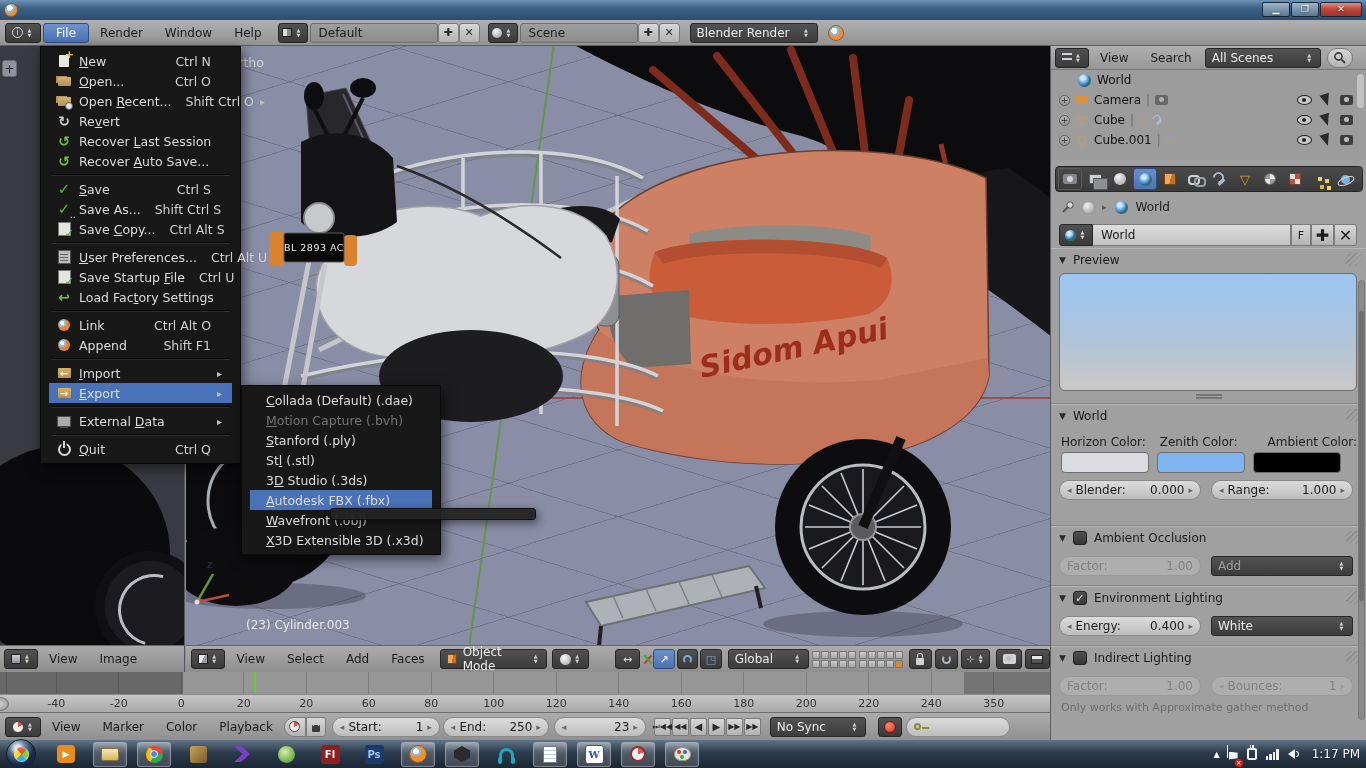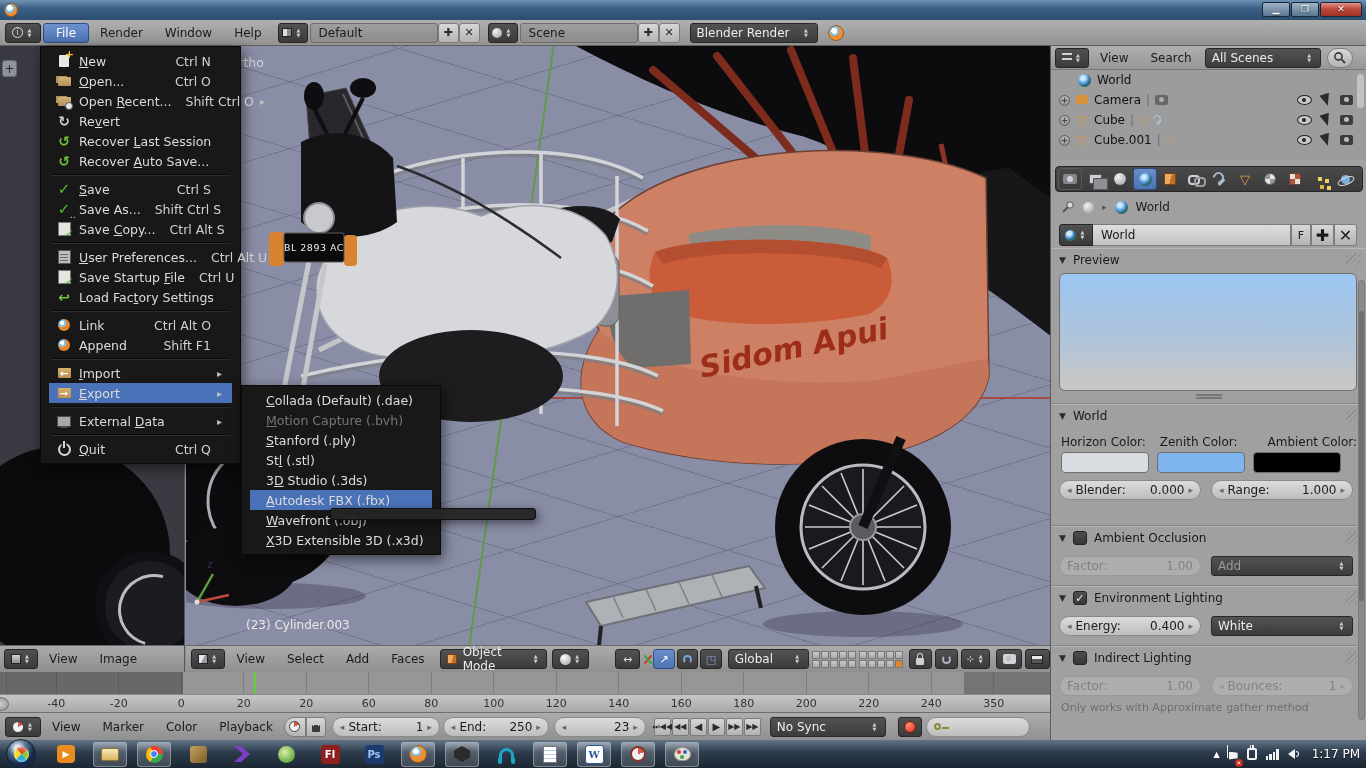--- a/index.html
+++ b/index.html
@@ -770,21 +770,21 @@
         <span class="arrR">▸</span>
     </div>
     <div class="row" style="margin-left:8px;gap:1px">
       <span class="pbtn dlight">⏭︎◀◀</span>
       <span class="pbtn dlight">◀◀</span>
       <span class="pbtn dlight" style="font-size:10px">◀</span>
       <span class="pbtn dlight" style="font-size:10px">▶</span>
       <span class="pbtn dlight">▶▶</span>
       <span class="pbtn dlight">▶▶</span>
     </div>
-    <div class="dd" style="width:116px;margin-left:9px">
+    <div class="dd" style="width:96px;margin-left:9px">
       <span style="flex:1">No Sync</span>
       <span class="ud"></span>
     </div>
     <div class="hbtn ddark" style="width:24px;margin-left:12px">
       <span class="rec"></span>
     </div>
     <div class="num" style="width:104px;margin-left:4px;justify-content:flex-start;gap:6px">
       <span class="key-ico"></span>
     </div>
   </div>

